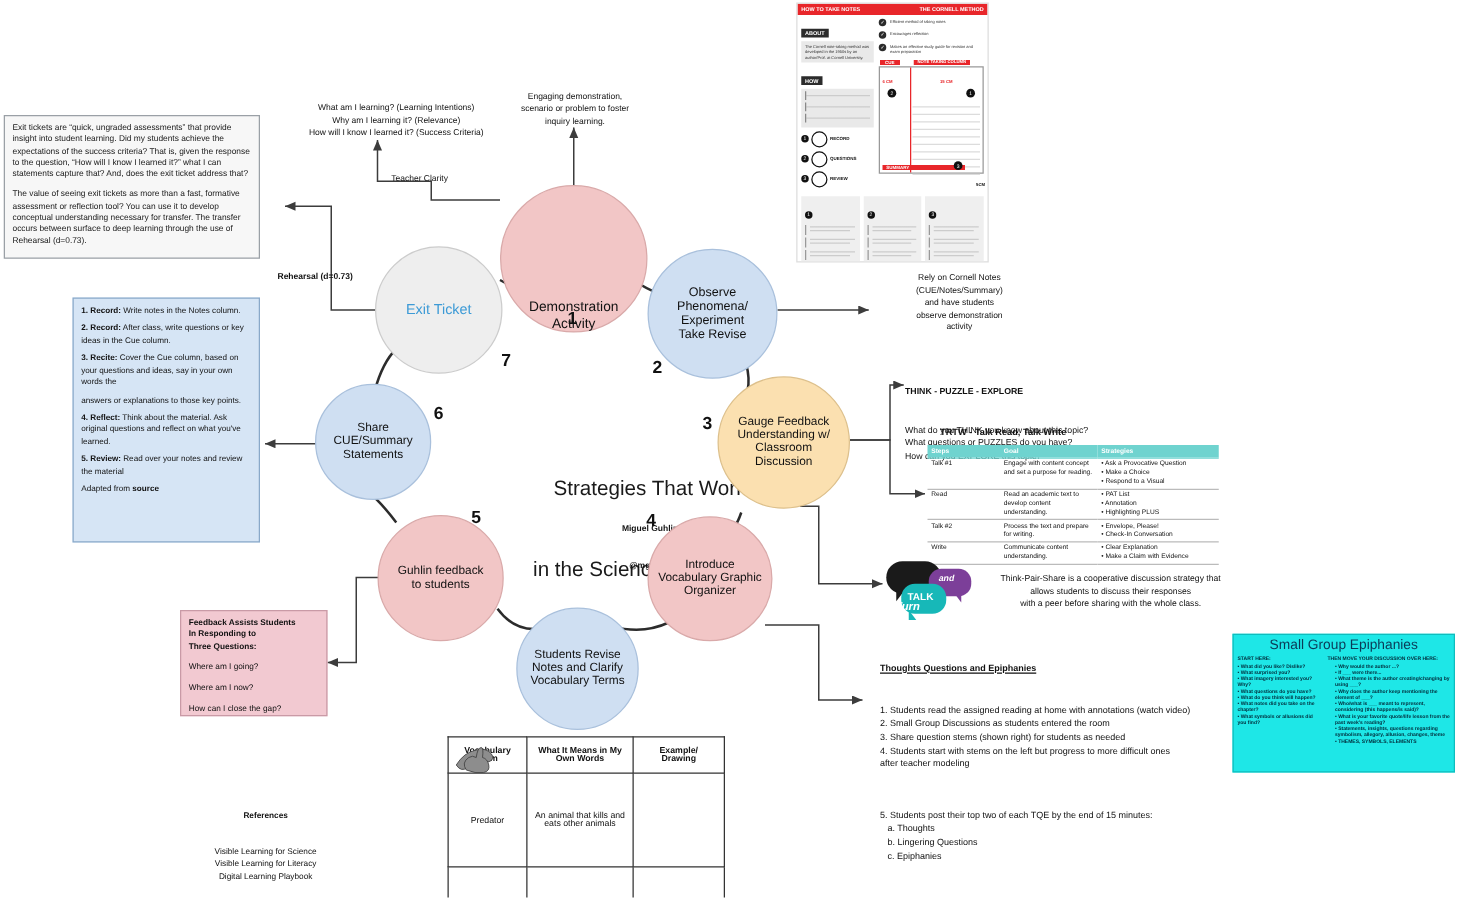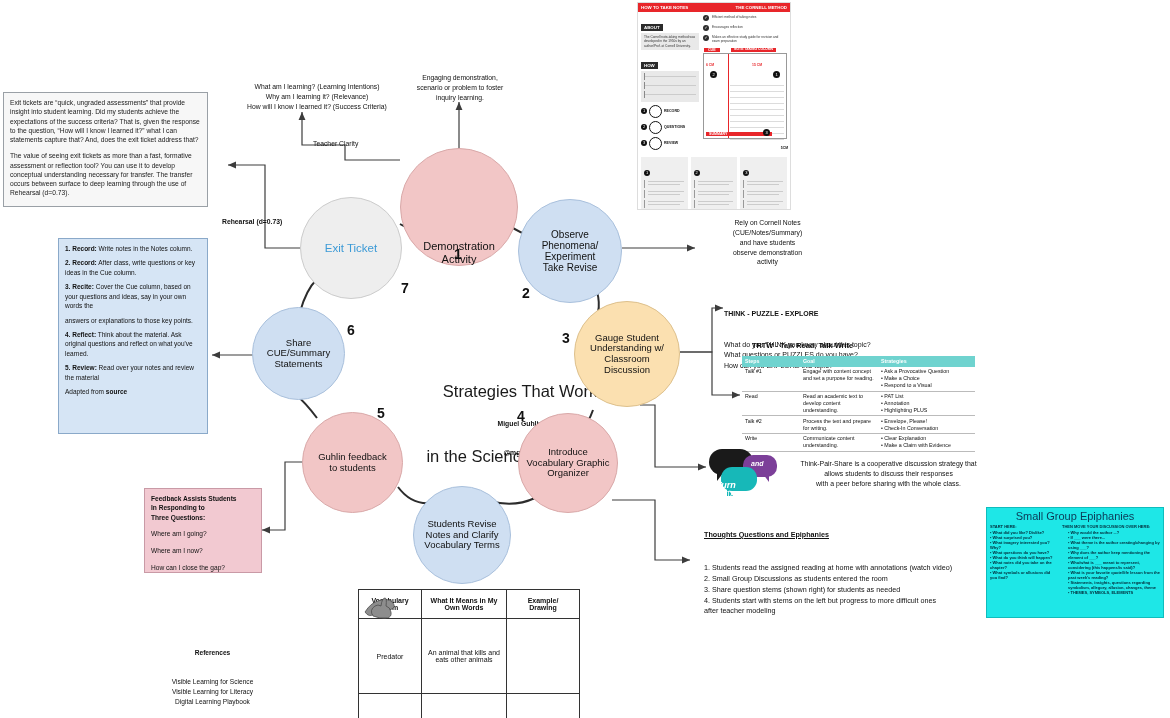--- a/index.html
+++ b/index.html
@@ -127,21 +127,21 @@
 </div>
 
 <div class="circle" style="left:518px;top:199px;width:104px;height:104px;background:#cfdff2;border:1px solid #a9c0dc;font-size:10px;">
   <span style="white-space:pre-line;">Observe
 Phenomena/
 Experiment
 Take Revise</span>
 </div>
 
 <div class="circle" style="left:574px;top:301px;width:106px;height:106px;background:#fbe0b0;border:1px solid #ddc08c;font-size:9.5px;">
-  <span style="white-space:pre-line;">Gauge Student
+  <span style="white-space:pre-line;">Gauge Feedback
 Understanding w/
 Classroom
 Discussion</span>
 </div>
 
 <div class="circle" style="left:518px;top:413px;width:100px;height:100px;background:#f2c6c6;border:1px solid #d9a9a9;font-size:9.5px;">
   <span style="white-space:pre-line;">Introduce
 Vocabulary Graphic
 Organizer</span>
 </div>
@@ -229,29 +229,30 @@
 
 <div class="abs" style="left:709px;top:449px;width:72px;height:44px;">
   <div style="position:absolute;left:0;top:0;width:44px;height:26px;background:#1a1a1a;border-radius:13px;"></div>
   <div style="position:absolute;left:8px;top:23px;width:0;height:0;border-left:7px solid #1a1a1a;border-bottom:9px solid transparent;"></div>
   <div style="position:absolute;left:34px;top:6px;width:34px;height:22px;background:#7c3f99;border-radius:10px;"></div>
   <div style="position:absolute;left:54px;top:25px;width:0;height:0;border-right:6px solid #7c3f99;border-bottom:8px solid transparent;"></div>
   <div style="position:absolute;left:12px;top:18px;width:36px;height:24px;background:#17b8b8;border-radius:11px;"></div>
   <div style="position:absolute;left:18px;top:39px;width:0;height:0;border-left:6px solid #17b8b8;border-top:8px solid transparent;"></div>
   <div style="position:absolute;left:7px;top:4px;color:#fff;font-size:9px;font-weight:bold;font-style:italic;margin-top:27px;">Turn</div>
   <div style="position:absolute;left:42px;top:11px;color:#fff;font-size:7px;font-weight:bold;font-style:italic;">and</div>
-  <div style="position:absolute;left:17px;top:40px;color:#fff;font-size:8px;font-weight:normal;">TALK</div>
+  <div style="position:absolute;left:17px;top:24px;color:#fff;font-size:8px;font-weight:bold;">TALK</div>
 </div>
 <div class="txt ctr" style="left:786px;top:459px;width:205px;font-size:6.9px;line-height:1.48;white-space:pre-line;">Think-Pair-Share is a cooperative discussion strategy that
 allows students to discuss their responses
 with a peer before sharing with the whole class.</div>
 
 <div class="txt" style="left:704px;top:508px;width:290px;font-size:7.2px;line-height:1.52;">
   <div style="font-weight:bold;text-decoration:underline;">Thoughts Questions and Epiphanies</div>
   <div id="tqe-lines"><div style="white-space: pre;">1. Students read the assigned reading at home with annotations (watch video)</div><div style="white-space: pre;">2. Small Group Discussions as students entered the room</div><div style="white-space: pre;">3. Share question stems (shown right) for students as needed</div><div style="white-space: pre;">4. Students start with stems on the left but progress to more difficult ones</div><div style="white-space: pre;">after teacher modeling</div></div>
+  <div id="tqe-lines2" style="margin-top:8px;"><div style="white-space: pre;">5. Students post their top two of each TQE by the end of 15 minutes:</div><div style="white-space: pre;">   a. Thoughts</div><div style="white-space: pre;">   b. Lingering Questions</div><div style="white-space: pre;">   c. Epiphanies</div></div>
   
 </div>
 
 <div class="abs" style="left:986px;top:507px;width:178px;height:111px;background:#1ee7e7;border:1px solid #0fbdbd;box-sizing:border-box;">
   <div class="ctr" style="font-size:11px;color:#0b3a57;padding-top:2px;">Small Group Epiphanies</div>
   <div style="display:flex;padding:2px 3px 0 3px;gap:4px;">
     <div style="width:68px;">
       <div class="tiny" style="font-weight:bold;color:#002b3a;">START HERE:</div>
       <ul id="sg-col1" style="margin:1px 0 0 0;padding-left:0;list-style:none;">
           <li class="tiny" style="color: rgb(0, 43, 58); font-weight: bold;">• What did you like? Dislike?</li>

